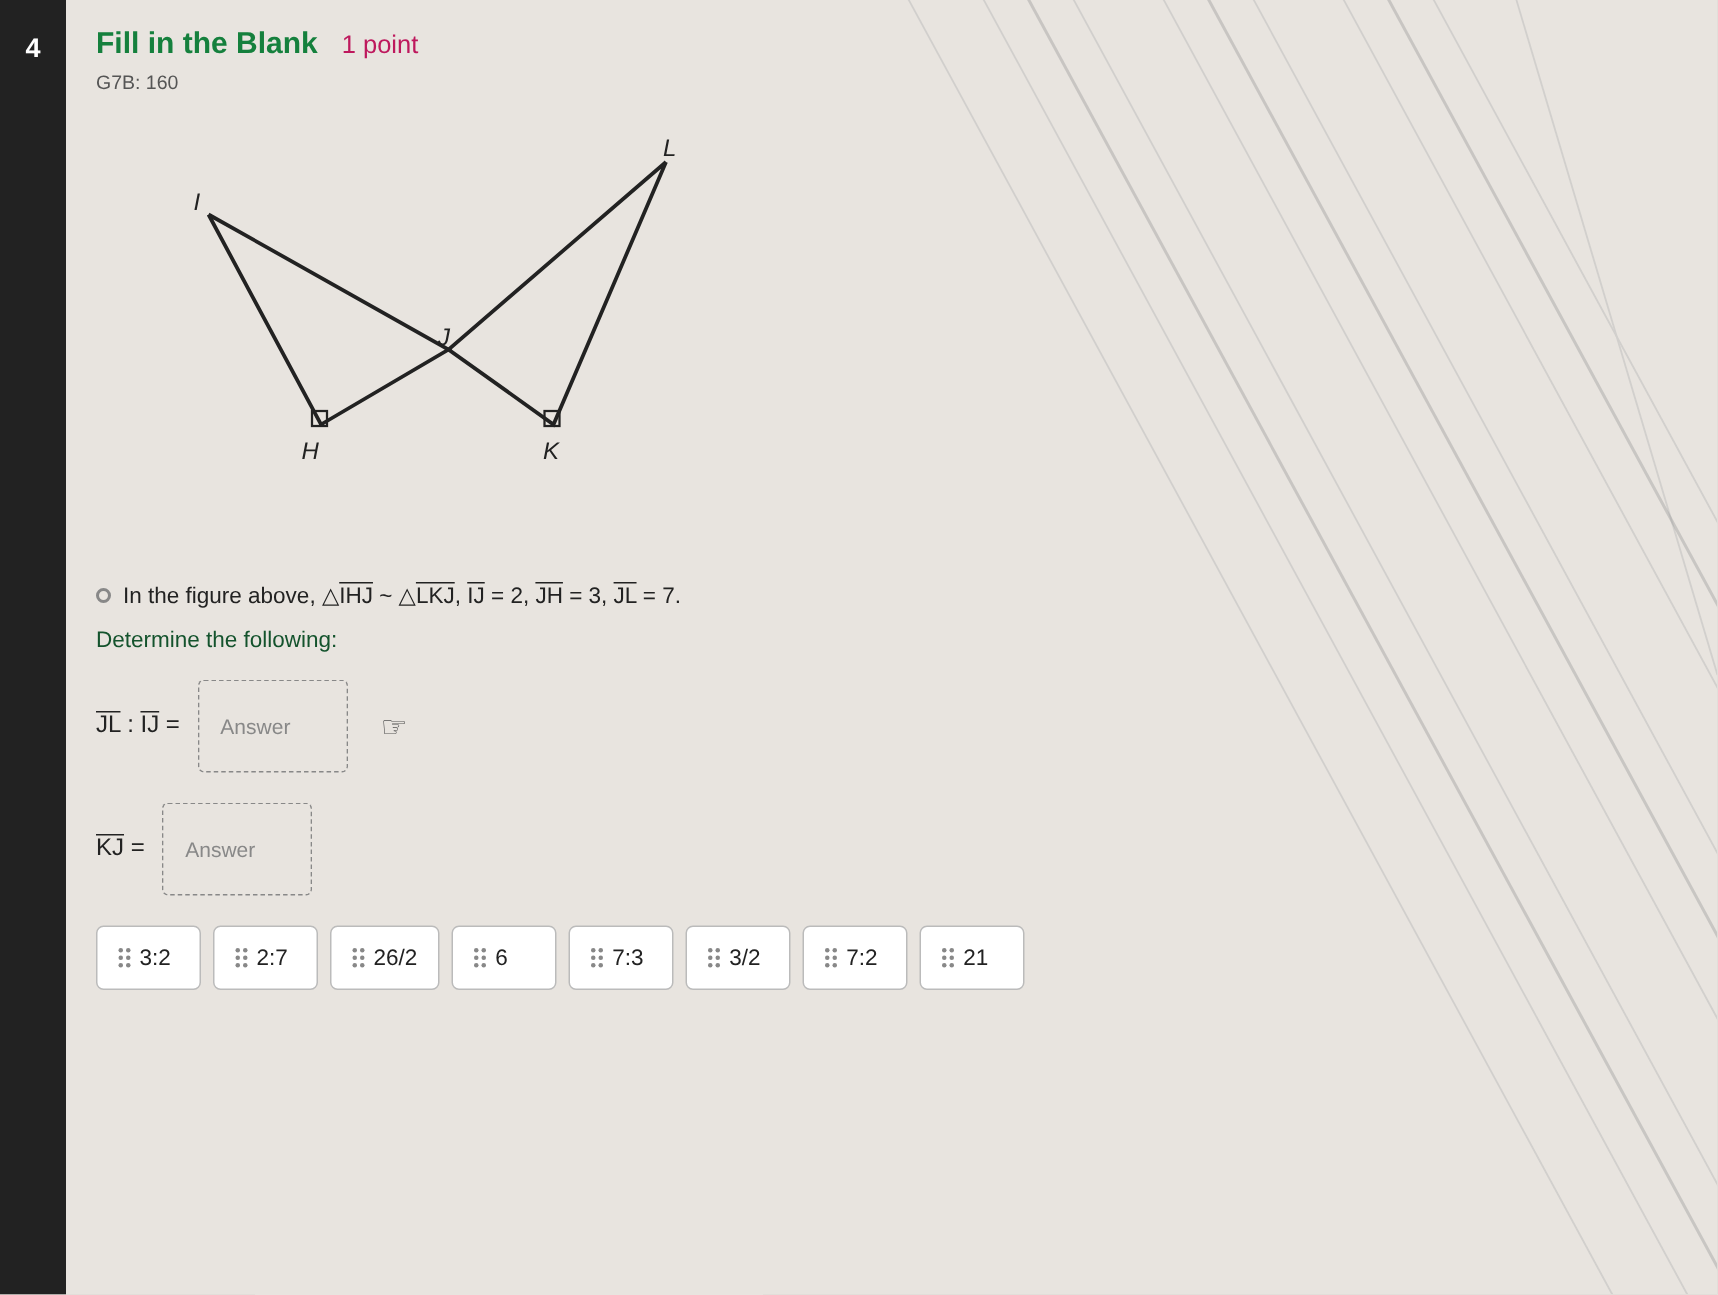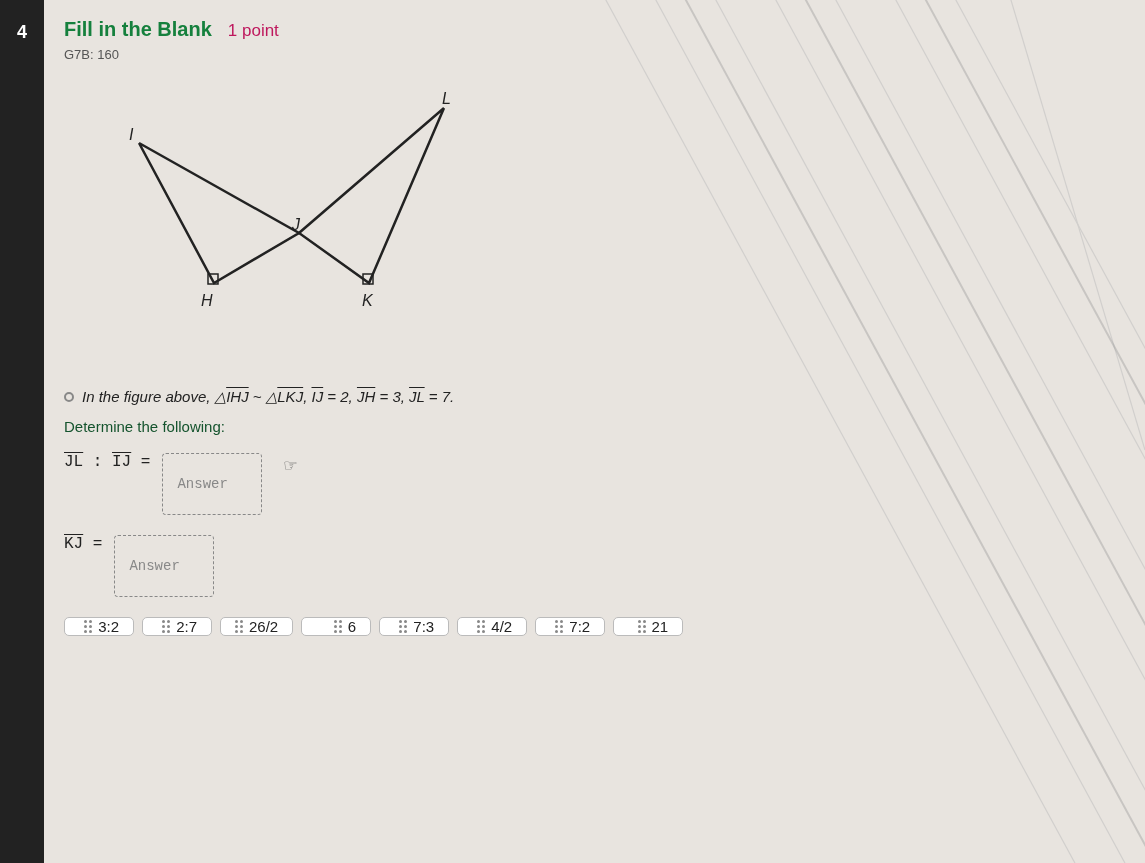--- a/index.html
+++ b/index.html
@@ -88,21 +88,20 @@
     }
 
     
     .problem-text {
       font-size: 15px;
       color: #222;
       margin-bottom: 12px;
       display: flex;
       align-items: center;
       gap: 4px;
-      font-style: italic;
     }
 
     .bullet {
       display: inline-block;
       width: 10px;
       height: 10px;
       border-radius: 50%;
       border: 2px solid #888;
       margin-right: 4px;
       flex-shrink: 0;
@@ -114,24 +113,23 @@
 
     .determine-text {
       font-size: 15px;
       color: #14532d;
       margin-bottom: 18px;
     }
 
     
     .answer-row {
       display: flex;
-      align-items: flex-start;
+      align-items: center;
       gap: 12px;
       margin-bottom: 20px;
-      font-family: Liberation Mono, monospace;
     }
 
     .answer-label {
       font-size: 16px;
       color: #222;
     }
 
     .answer-box {
       border: 1.5px dashed #888;
       border-radius: 4px;
@@ -155,29 +153,29 @@
       display: flex;
       gap: 8px;
       flex-wrap: wrap;
       margin-top: 10px;
     }
 
     .choice-btn {
       background: #fff;
       border: 1.5px solid #bbb;
       border-radius: 5px;
-      padding: 0 14px;
+      padding: 12px 14px;
       font-size: 15px;
       color: #222;
       cursor: pointer;
       display: flex;
       align-items: center;
       gap: 6px;
       min-width: 70px;
-      justify-content: flex-end;
+      justify-content: flex-start;
     }
 
     .drag-dots {
       display: inline-grid;
       grid-template-columns: 3px 3px;
       grid-template-rows: repeat(3, 3px);
       gap: 2px;
     }
 
     .drag-dot {
@@ -326,21 +324,21 @@
       </button>
       <button class="choice-btn">
         <span class="drag-dots">
           <span class="drag-dot"></span>
             <span class="drag-dot"></span>
           <span class="drag-dot"></span>
             <span class="drag-dot"></span>
           <span class="drag-dot"></span>
             <span class="drag-dot"></span>
         </span>
-        <span>4/2</span>
+        <span>3/2</span>
       </button>
       <button class="choice-btn">
         <span class="drag-dots">
           <span class="drag-dot"></span>
             <span class="drag-dot"></span>
           <span class="drag-dot"></span>
             <span class="drag-dot"></span>
           <span class="drag-dot"></span>
             <span class="drag-dot"></span>
         </span>

